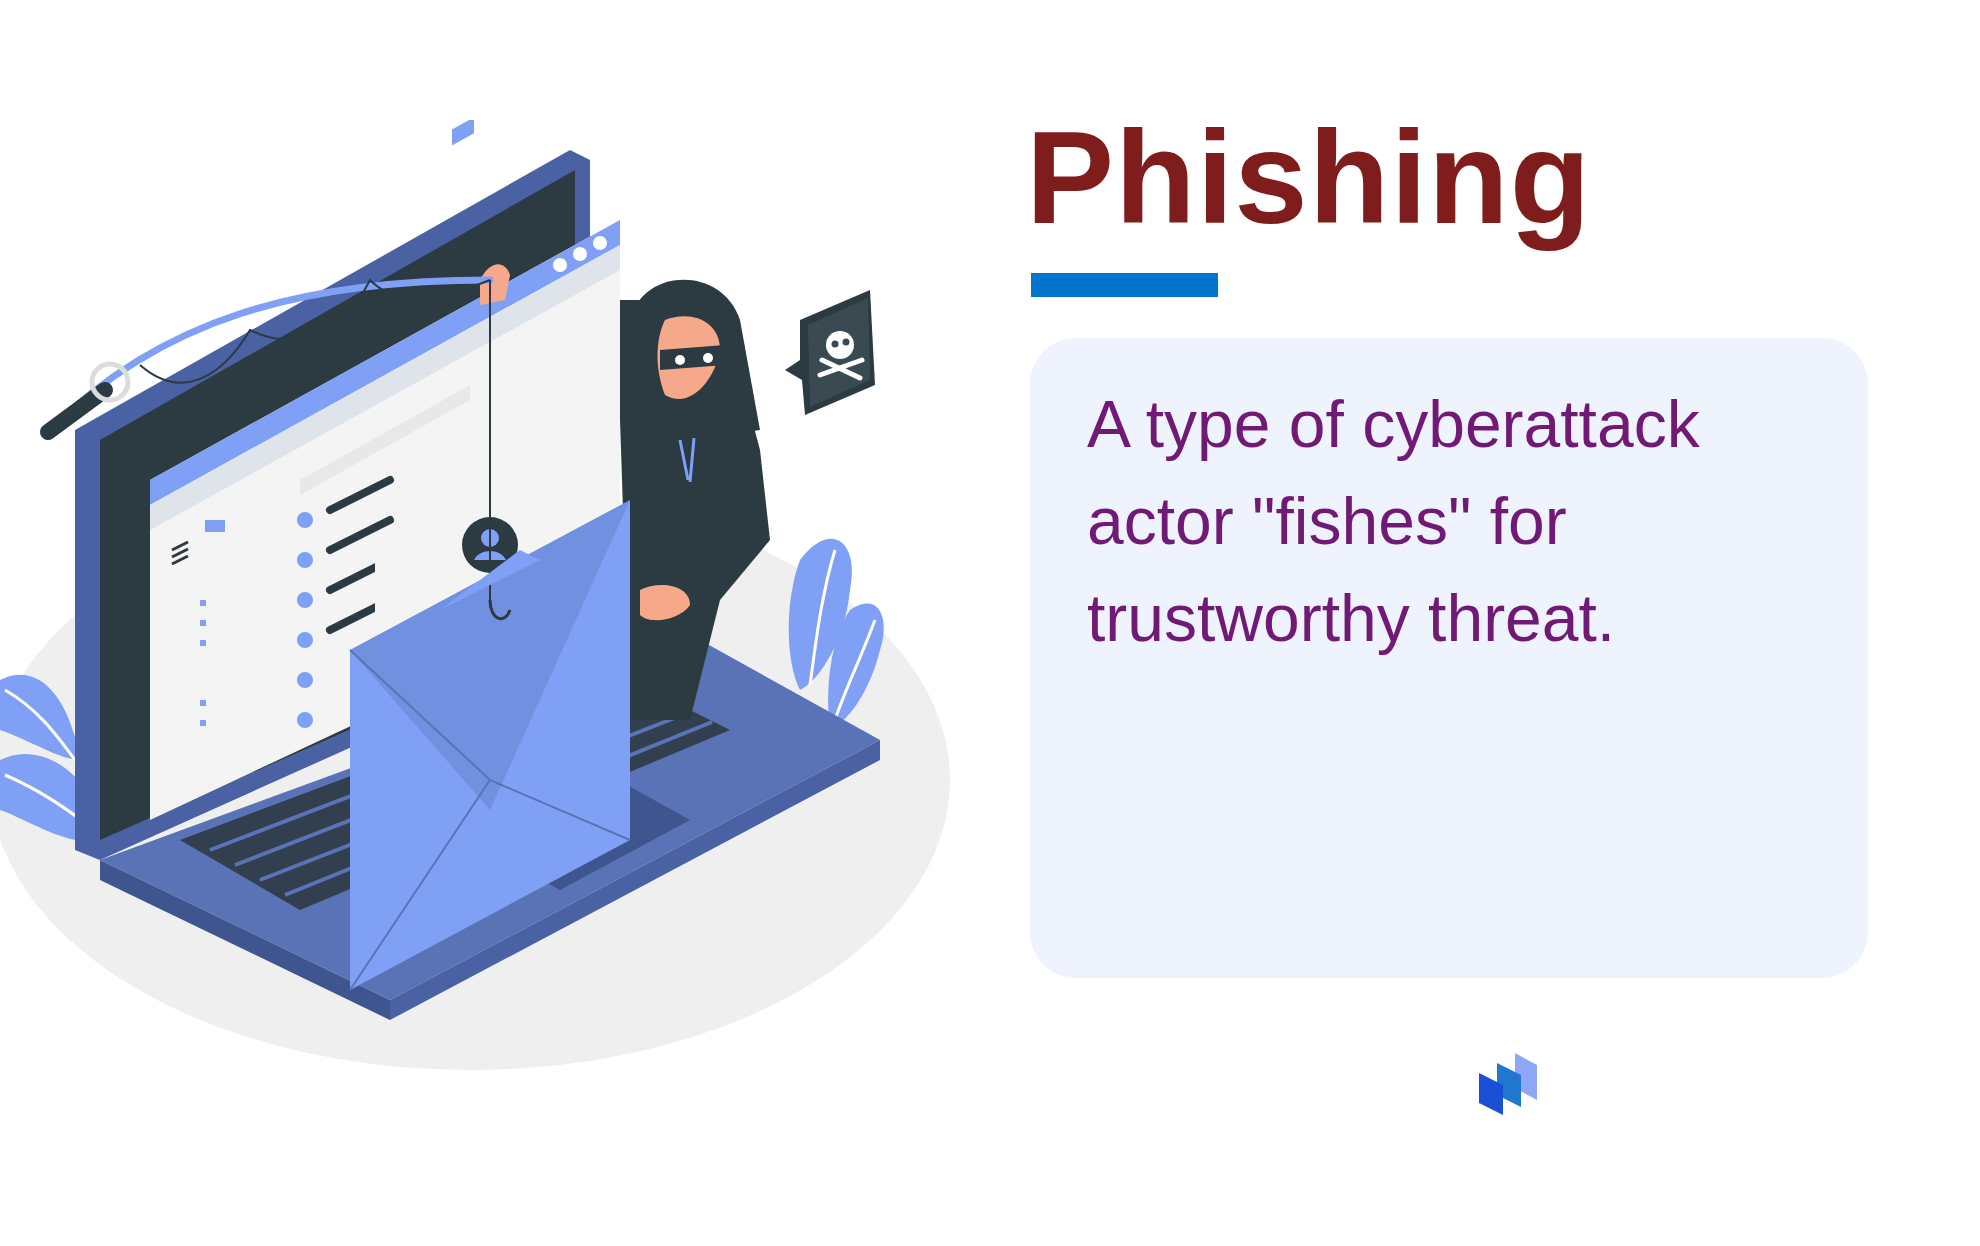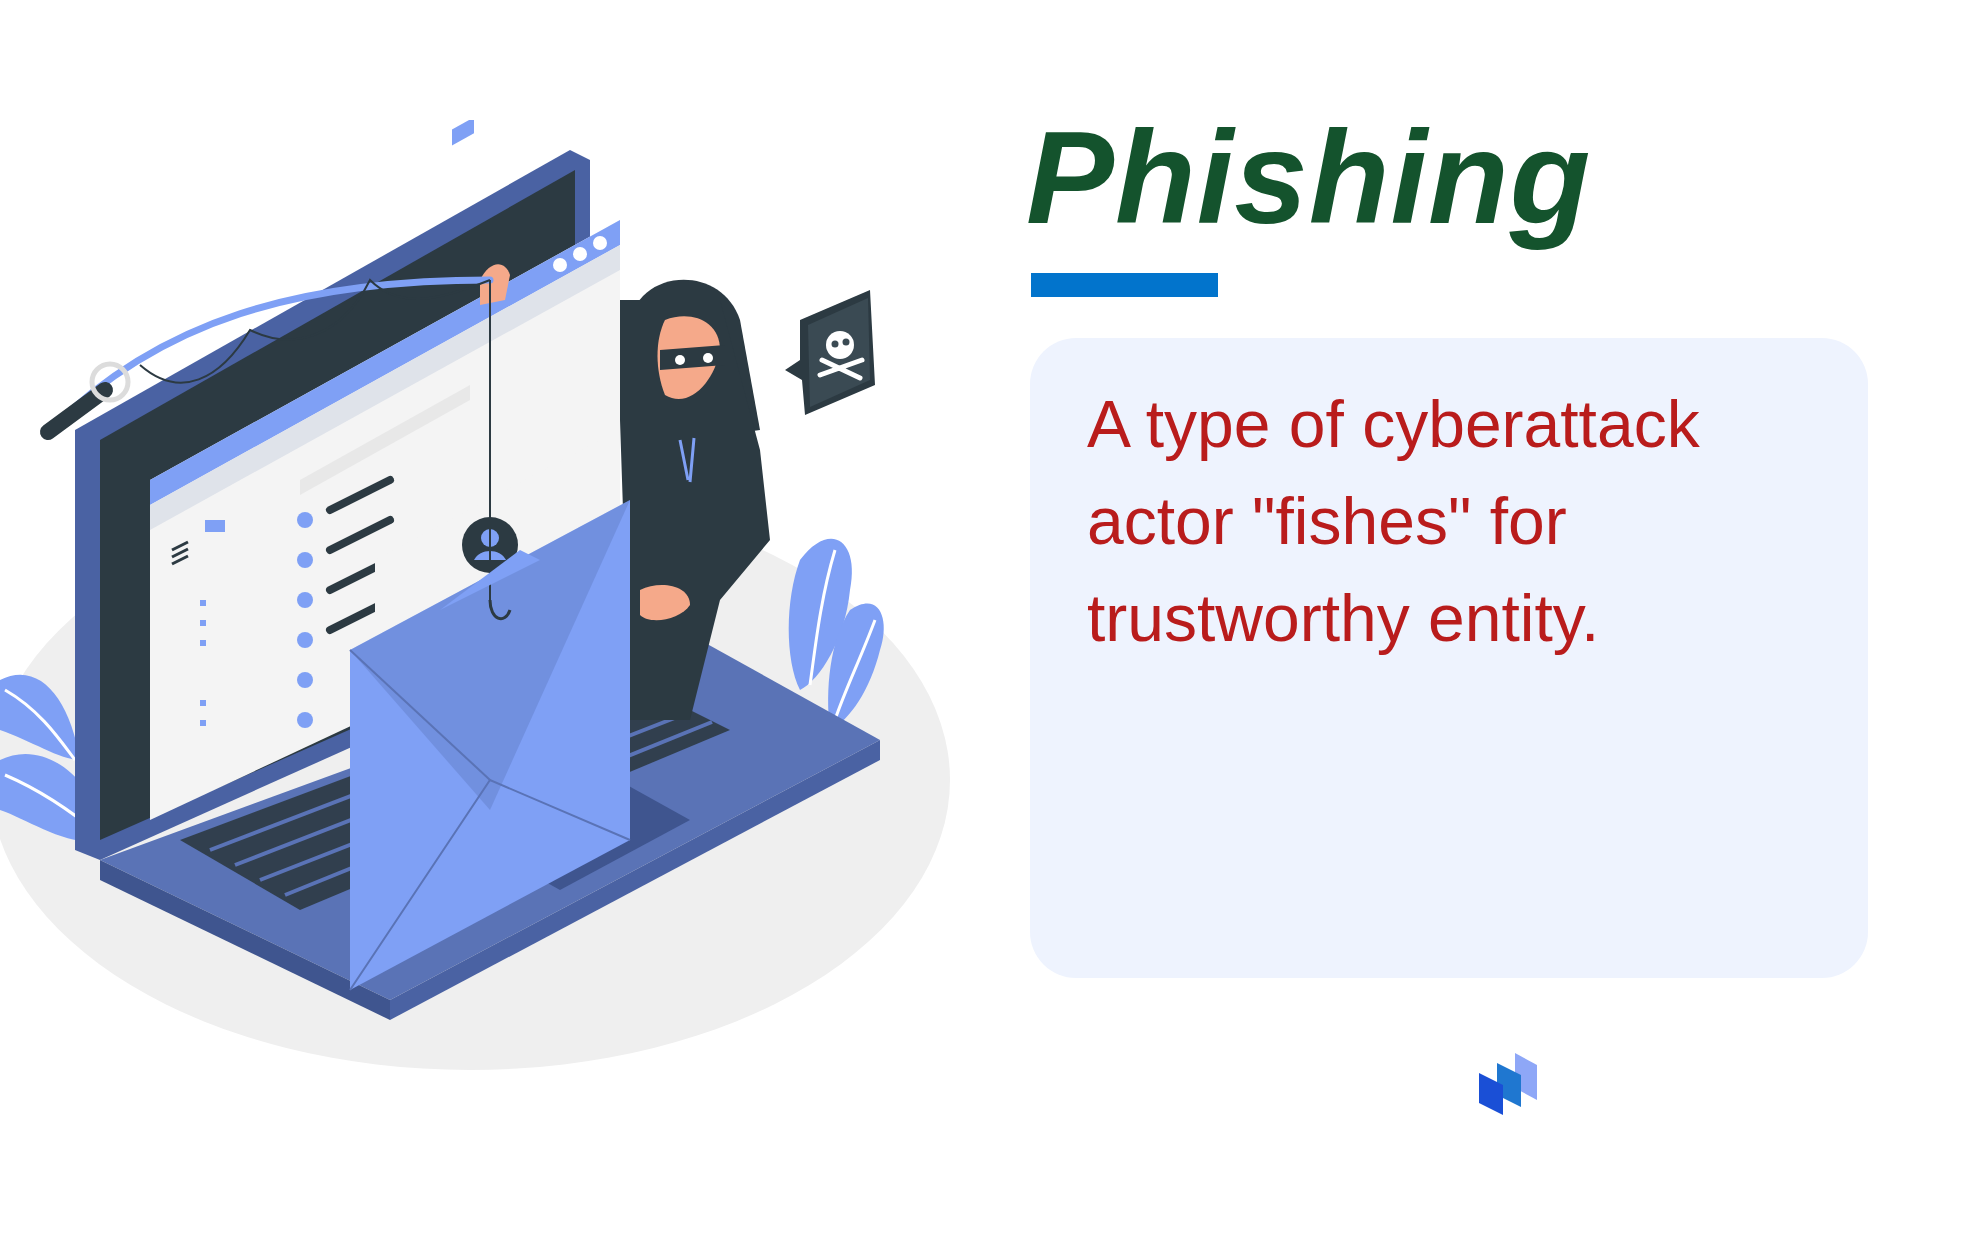--- a/index.html
+++ b/index.html
@@ -1,21 +1,21 @@
 <!DOCTYPE html>
 <html><head>
 <meta charset="utf-8">
 <style>
   html, body { margin: 0; padding: 0; }
   body { width: 1980px; height: 1246px; background: #ffffff; position: relative; overflow: hidden; font-family: "Liberation Sans", sans-serif; }
   .illustration { position: absolute; left: 0; top: 120px; width: 960px; height: 960px; }
-  .title { position: absolute; left: 1026px; top: 112px; font-size: 132px; font-weight: bold; color: #14532d; letter-spacing: 1px; line-height: 1; font-family: "Liberation Sans", sans-serif; font-style: italic; }
+  .title { position: absolute; left: 1026px; top: 112px; font-size: 132px; font-weight: bold; color: #7f1d1d; letter-spacing: 1px; line-height: 1; font-family: "Liberation Sans", sans-serif; }
   .accent-bar { position: absolute; left: 1031px; top: 273px; width: 187px; height: 24px; background: #0274cc; }
   .card { position: absolute; left: 1030px; top: 338px; width: 838px; height: 640px; background: #eef3fe; border-radius: 46px; }
-  .card-text { position: absolute; left: 57px; top: 38px; width: 760px; font-size: 66px; line-height: 97px; color: #b91c1c; font-family: "Liberation Sans", sans-serif; }
+  .card-text { position: absolute; left: 57px; top: 38px; width: 760px; font-size: 66px; line-height: 97px; color: #701a75; font-family: "Liberation Sans", sans-serif; }
   .card-text span { display: block; white-space: nowrap; }
   .logo { position: absolute; left: 1475px; top: 1045px; height: 70px; display: flex; align-items: center; }
   .logo-mark { width: 70px; height: 70px; }
   .logo-text { margin-left: 30px; font-size: 56px; font-weight: bold; color: #141b34; letter-spacing: -1px; font-family: "Liberation Sans", sans-serif; }
 </style>
 </head>
 <body>
 
 <div class="illustration">
   <svg width="960" height="960" viewBox="0 0 960 960" xmlns="http://www.w3.org/2000/svg">
@@ -145,21 +145,21 @@
   </svg>
 </div>
 
 <div class="title">Phishing</div>
 <div class="accent-bar"></div>
 
 <div class="card">
   <div class="card-text">
     <span>A type of cyberattack</span>
     <span>actor "fishes" for</span>
-    <span>trustworthy entity.</span>
+    <span>trustworthy threat.</span>
   </div>
 </div>
 
 <div class="logo">
   <svg class="logo-mark" viewBox="0 0 70 70" xmlns="http://www.w3.org/2000/svg">
     <path d="M40 8 L62 20 L62 55 L40 43 Z" fill="#8ea7f7"></path>
     <path d="M22 18 L46 30 L46 62 L22 50 Z" fill="#1f77d0"></path>
     <path d="M4 28 L28 40 L28 70 L4 58 Z" fill="#1a4fd6"></path>
   </svg>
 </div>

